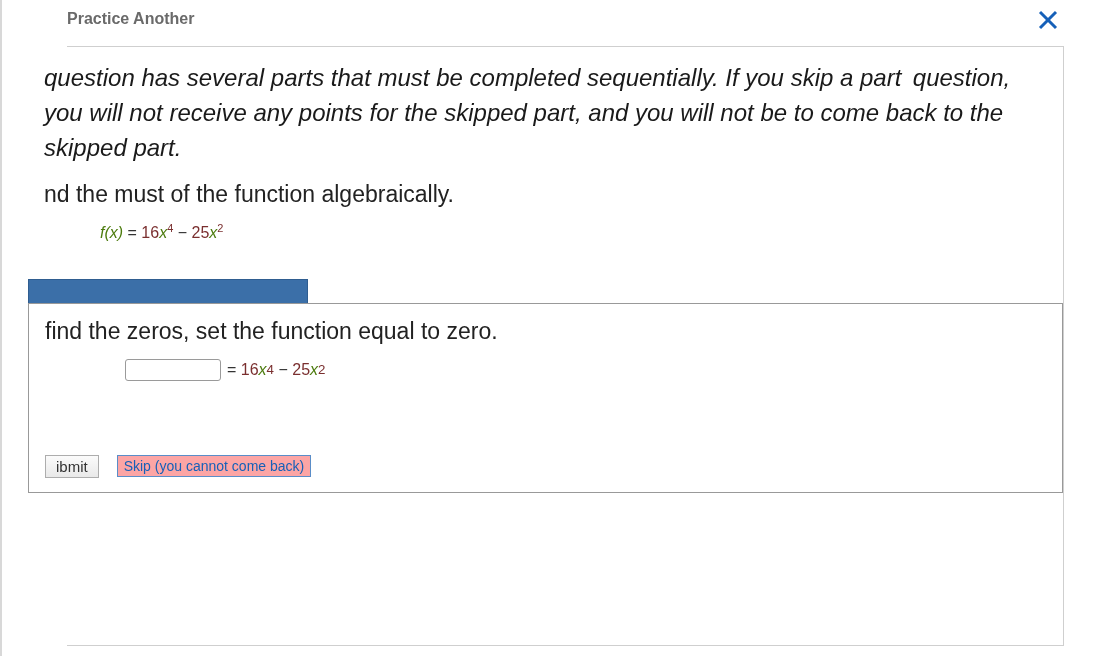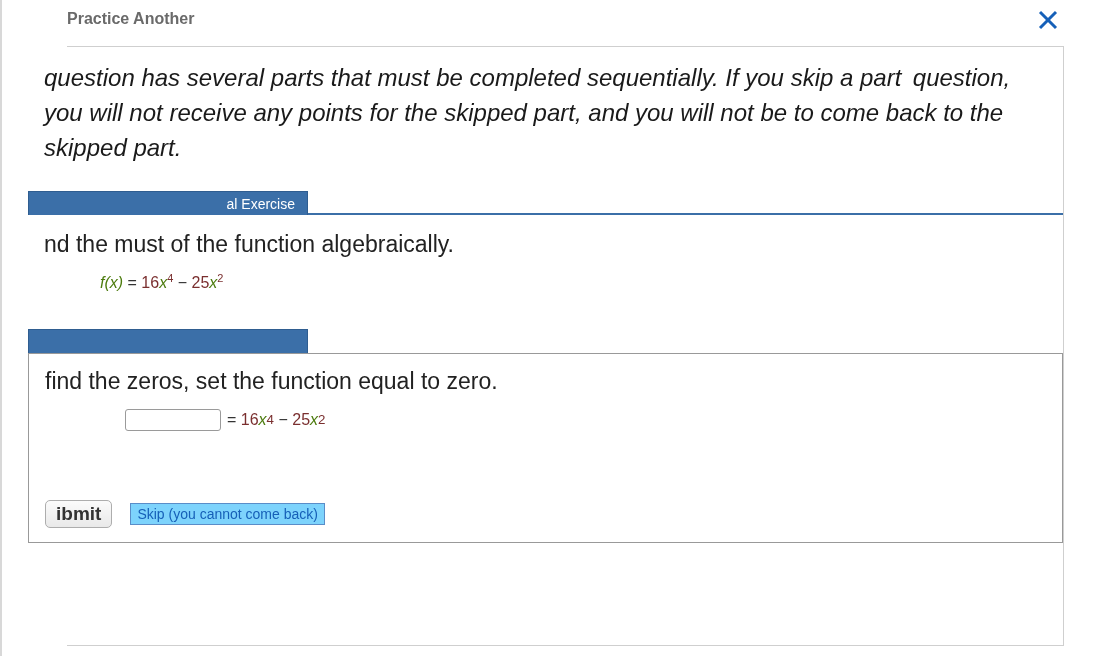--- a/index.html
+++ b/index.html
@@ -153,33 +153,32 @@
   }
   .btn-row {
     position: absolute;
     left: 16px;
     bottom: 14px;
     display: flex;
     gap: 18px;
     align-items: center;
   }
   .submit-btn {
-    font-size: 19px;
+    font-size: 15px;
     background: linear-gradient(#fbfbfb, #e9e9e9);
     border: 1px solid #adadad;
-    border-radius: 5px;
+    border-radius: 0;
     padding: 2px 10px;
     cursor: pointer;
     color: #333;
-    font-weight: bold;
   }
   .skip-btn {
     font-size: 14px;
     color: #1660b8;
-    background: #7dd3fc;
+    background: #fca5a5;
     border: 1px solid #5a8dc8;
     padding: 2px 6px;
     cursor: pointer;
   }
 </style>
 </head>
 <body>
 
 <div class="frame">
 
@@ -194,24 +193,20 @@
     </svg>
   </div>
 
   <div class="panel">
     <div class="content">
 
       <div class="instructions">question has several parts that must be completed sequentially. If you skip a part
  question, you will not receive any points for the skipped part, and you will not be
 to come back to the skipped part.</div>
 
-      <div class="tab-strip">
-        <div class="tab">al Exercise</div>
-        <div class="tab-rest"></div>
-      </div>
 
       <div class="q-body">
         <div class="prompt">nd the must of the function algebraically.</div>
         <div class="formula">
           <span class="var"><i>f(x)</i></span>
           <span> = </span>
           <span class="num">16</span><span class="var"><i>x</i></span><sup class="num">4</sup>
           <span> − </span>
           <span class="num">25</span><span class="var"><i>x</i></span><sup class="num">2</sup>
         </div>

